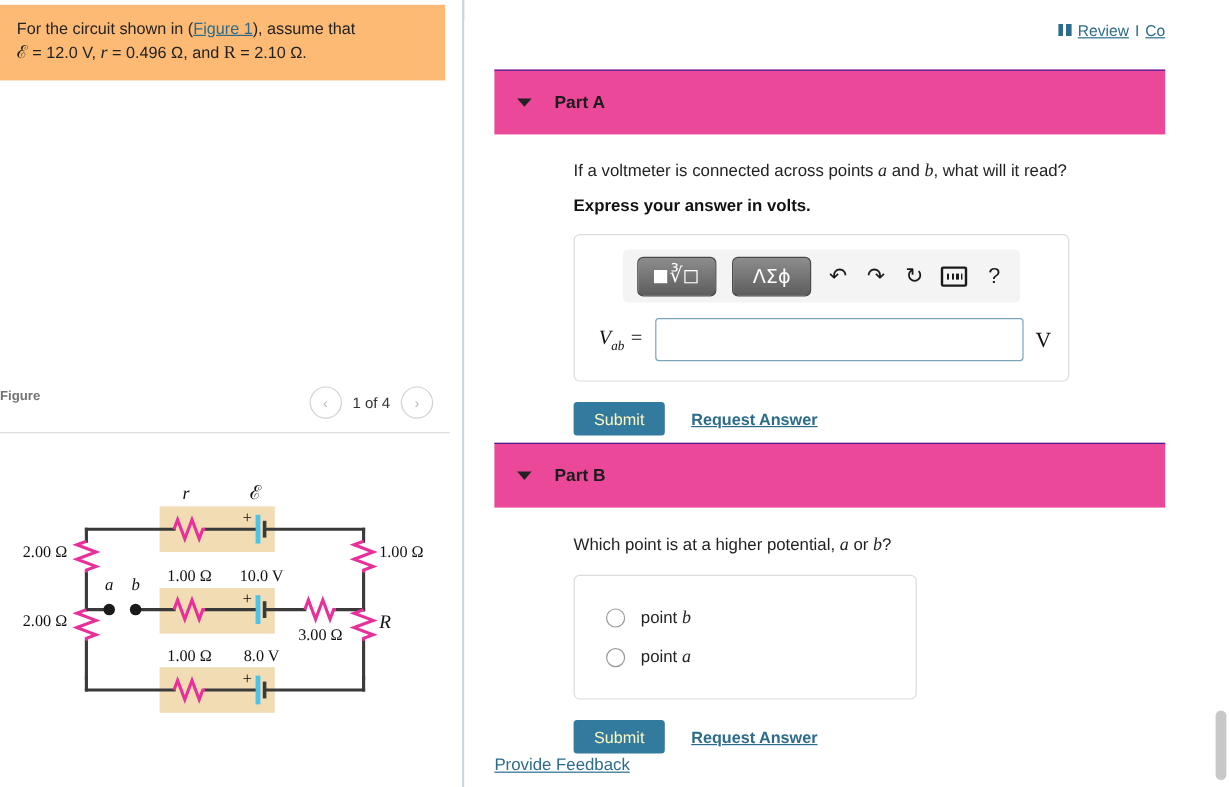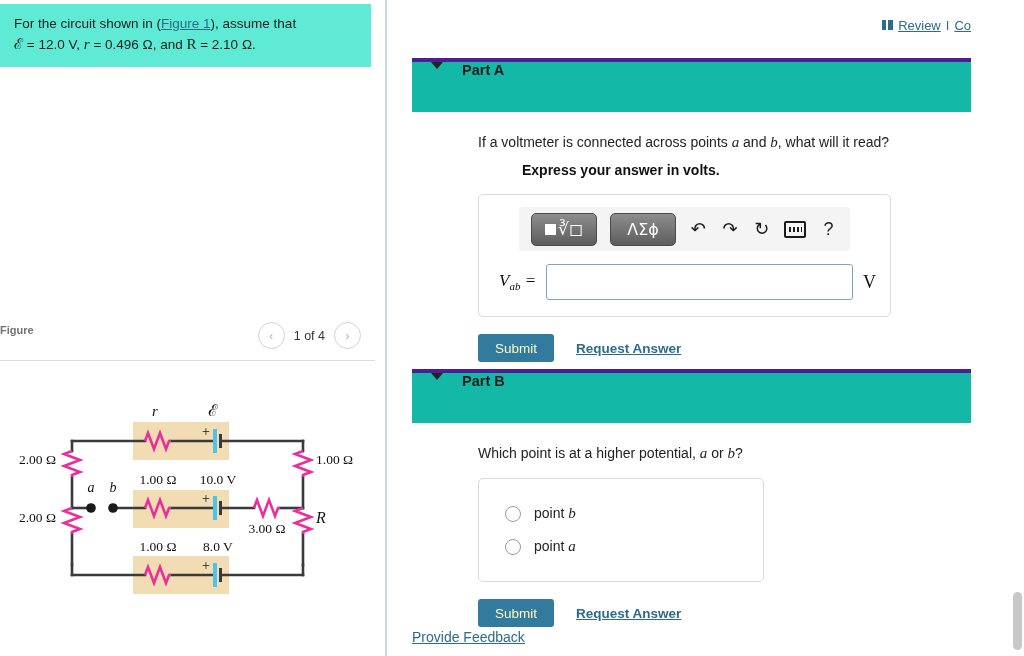--- a/index.html
+++ b/index.html
@@ -15,21 +15,21 @@
   
   .left-panel {
     position: absolute; left: 0; top: 0;
     width: 385px; height: 656px;
     background: #ffffff;
     overflow: hidden;
   }
   .problem-box {
     position: absolute; left: 0; top: 4px;
     width: 371px; min-height: 56px;
-    background: #5eead4;
+    background: #fdba74;
     padding: 10px 10px 12px 14px;
     box-sizing: border-box;
   }
   .problem-text {
     font-size: 13.5px; color: #222; line-height: 1.45;
   }
   .problem-text .lnk {
     color: #2c6b8a; text-decoration: underline; cursor: pointer;
   }
   .mathvar { font-family: "Liberation Serif", serif; font-style: italic; font-size: 15px; }
@@ -85,34 +85,34 @@
     background:
       linear-gradient(to right, #2b6d8c 0 4px, transparent 4px 6px, #2b6d8c 6px 11px);
   }
   .review-link, .sep-link {
     color: #2c6b8a; text-decoration: underline; cursor: pointer; white-space: nowrap;
   }
   .sep { color: #2c6b8a; }
 
   .part-block { position: absolute; left: 25px; width: 612px; }
   .part-head {
-    background: #14b8a6; border-top: 4px solid #4c1d95;
-    height: 54px; display: flex; padding-left: 19px;
+    background: #ec4899; border-top: 1px solid #4c1d95;
+    height: 54px; display: flex; align-items: center; padding-left: 19px;
     box-sizing: border-box;
   }
   .caret {
     width: 0; height: 0;
     border-left: 6px solid transparent; border-right: 6px solid transparent;
     border-top: 7px solid #222; margin-right: 19px; cursor: pointer;
   }
   .part-title { font-size: 14.5px; font-weight: bold; color: #1c1c1c; }
 
   .part-body { padding: 22px 0 0 66px; }
   .q-text { font-size: 14px; color: #222; margin-bottom: 11px; }
-  .q-bold { font-size: 14px; color: #111; font-weight: bold; margin-left: 44px; }
+  .q-bold { font-size: 14px; color: #111; font-weight: bold; }
 
   .answer-card {
     margin-top: 16px; width: 413px; box-sizing: border-box;
     border: 1px solid #dcdcdc; border-radius: 5px;
     background: #fff; padding: 12px 14px 16px 14px;
   }
   .mathbar {
     background: #f4f4f4; border-radius: 4px;
     height: 44px; display: flex; align-items: center;
     padding: 0 12px; gap: 13px; width: 331px; margin: 0 auto;

